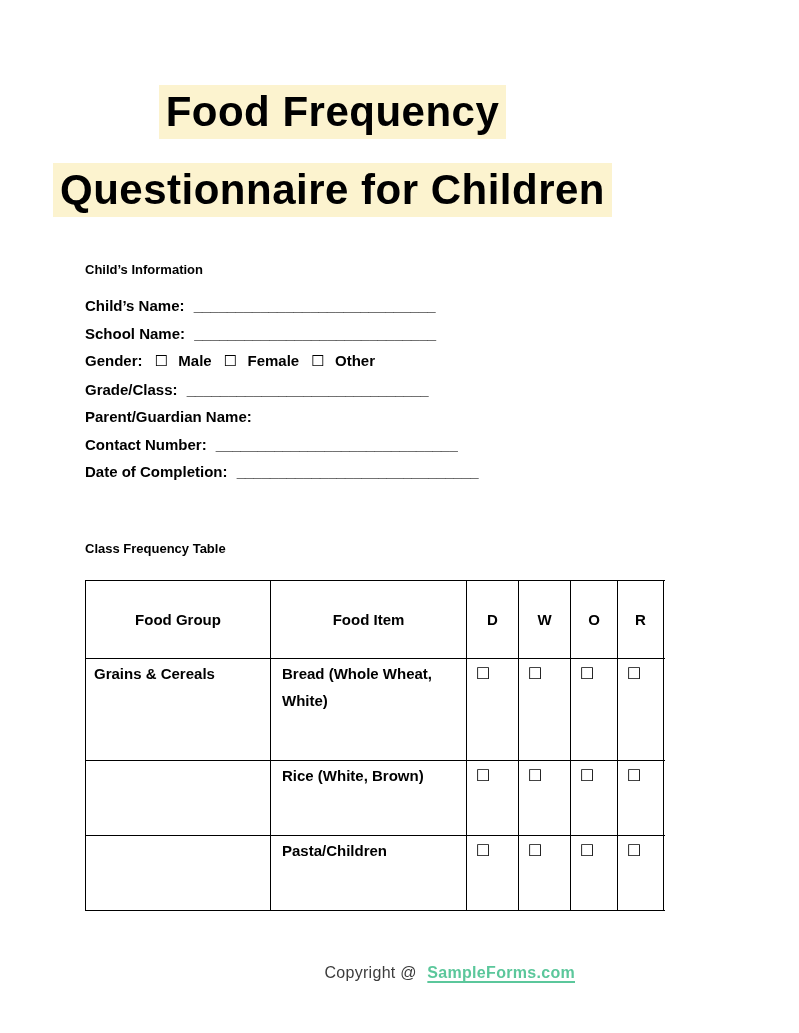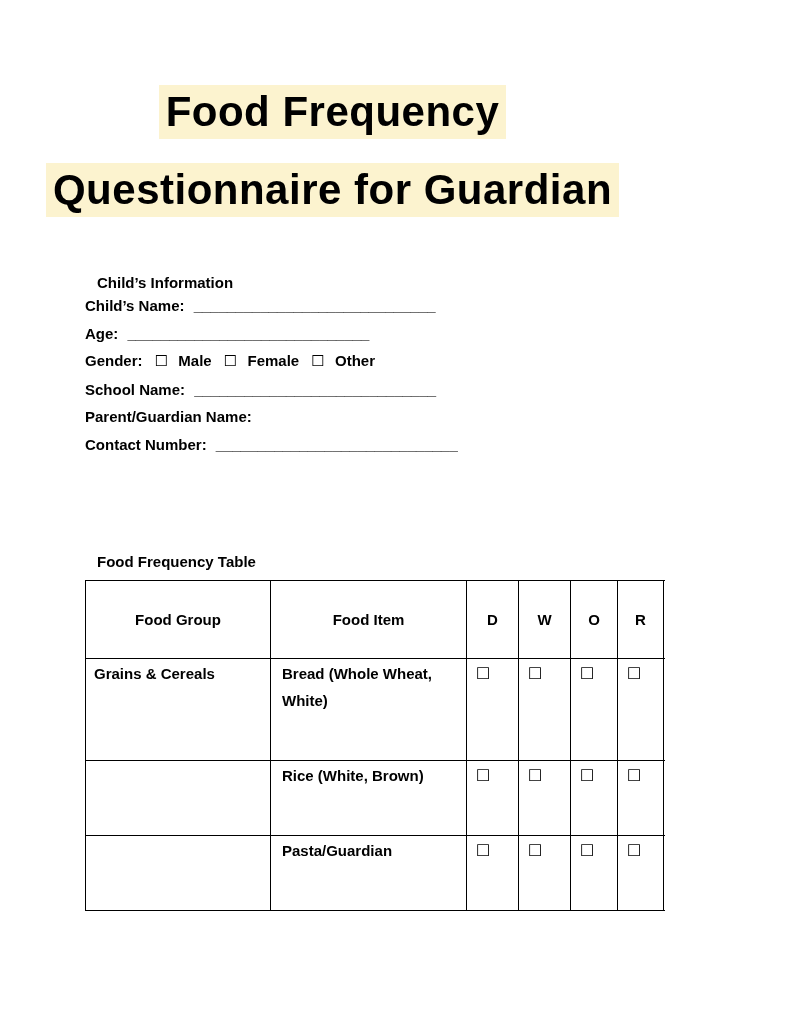--- a/index.html
+++ b/index.html
@@ -27,22 +27,22 @@
     line-height: 54px;
     padding: 0 7px;
     letter-spacing: 0.5px;
     white-space: nowrap;
   }
 
   
   .sec-heading {
     position: absolute;
     left: 85px;
-    margin: 12px;
-    font-size: 15px;
+    margin: 0;
+    font-size: 13px;
     font-weight: 700;
   }
   .heading-childinfo { top: 262px; }
   .heading-table { top: 541px; }
 
   
   .fields {
     position: absolute;
     left: 85px;
     top: 292px;
@@ -121,73 +121,77 @@
 </head>
 <body>
 
 <div class="page">
 
   <header class="title-block">
     <div class="title-line">
       <span class="hl">Food Frequency</span>
     </div>
     <div class="title-line">
-      <span class="hl">Questionnaire for Guardian</span>
+      <span class="hl">Questionnaire for Children</span>
     </div>
   </header>
 
   <h2 class="sec-heading heading-childinfo">Child’s Information</h2>
 
   <div class="fields">
 
     <div class="field-line">
       <span class="lbl">Child’s Name:</span>
       <span class="blank">_____________________________</span>
     </div>
 
-    <div class="field-line">
-      <span class="lbl">Age:</span>
+
+    <div class="field-line">
+      <span class="lbl">School Name:</span>
       <span class="blank">_____________________________</span>
     </div>
 
     <div class="field-line">
       <span class="lbl">Gender:</span>
       <span class="gender-opt">
         <span class="cb">☐</span>
         <span>Male</span>
       </span>
       <span class="gender-opt">
         <span class="cb">☐</span>
         <span>Female</span>
       </span>
       <span class="gender-opt">
         <span class="cb">☐</span>
         <span>Other</span>
       </span>
     </div>
 
     <div class="field-line">
-      <span class="lbl">School Name:</span>
-      <span class="blank">_____________________________</span>
-    </div>
-
+      <span class="lbl">Grade/Class:</span>
+      <span class="blank">_____________________________</span>
+    </div>
 
     <div class="field-line">
       <span class="lbl">Parent/Guardian Name:</span>
     </div>
 
     <div class="field-line">
       <span class="lbl">Contact Number:</span>
       <span class="blank">_____________________________</span>
     </div>
 
+    <div class="field-line">
+      <span class="lbl">Date of Completion:</span>
+      <span class="blank">_____________________________</span>
+    </div>
 
   </div>
 
-  <h2 class="sec-heading heading-table">Food Frequency Table</h2>
+  <h2 class="sec-heading heading-table">Class Frequency Table</h2>
 
   <table class="fft">
     <colgroup>
       <col class="c-group">
         <col class="c-item">
         <col class="c-d">
         <col class="c-w">
         <col class="c-o">
         <col class="c-r">
         <col class="c-n">
@@ -217,24 +221,28 @@
         <td class="fg"></td>
         <td class="fi">Rice (White, Brown)</td>
         <td class="cbcell"><span class="cb">☐</span></td>
         <td class="cbcell"><span class="cb">☐</span></td>
         <td class="cbcell"><span class="cb">☐</span></td>
         <td class="cbcell"><span class="cb">☐</span></td>
         <td class="cbcell"><span class="cb">☐</span></td>
       </tr>
       <tr class="row-3">
         <td class="fg"></td>
-        <td class="fi">Pasta/Guardian</td>
+        <td class="fi">Pasta/Children</td>
         <td class="cbcell"><span class="cb">☐</span></td>
         <td class="cbcell"><span class="cb">☐</span></td>
         <td class="cbcell"><span class="cb">☐</span></td>
         <td class="cbcell"><span class="cb">☐</span></td>
         <td class="cbcell"><span class="cb">☐</span></td>
       </tr>
     </tbody>
   </table>
 
+  <footer class="footer">
+    <span class="copy">Copyright @</span>
+    <a class="site-link">SampleForms.com</a>
+  </footer>
 
 </div>
 
 </body></html>

